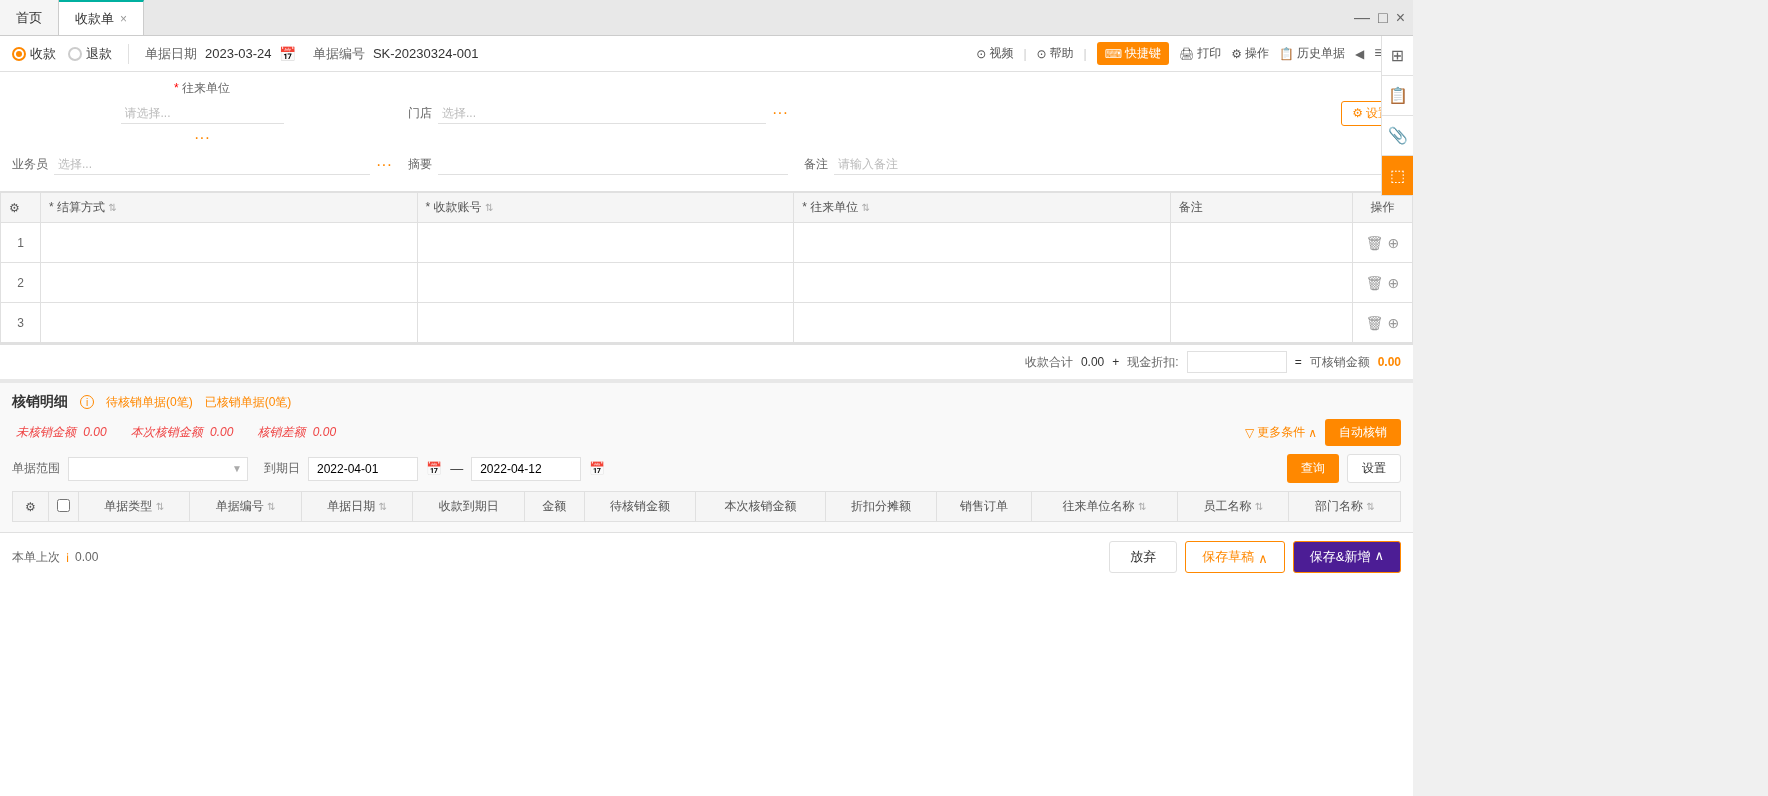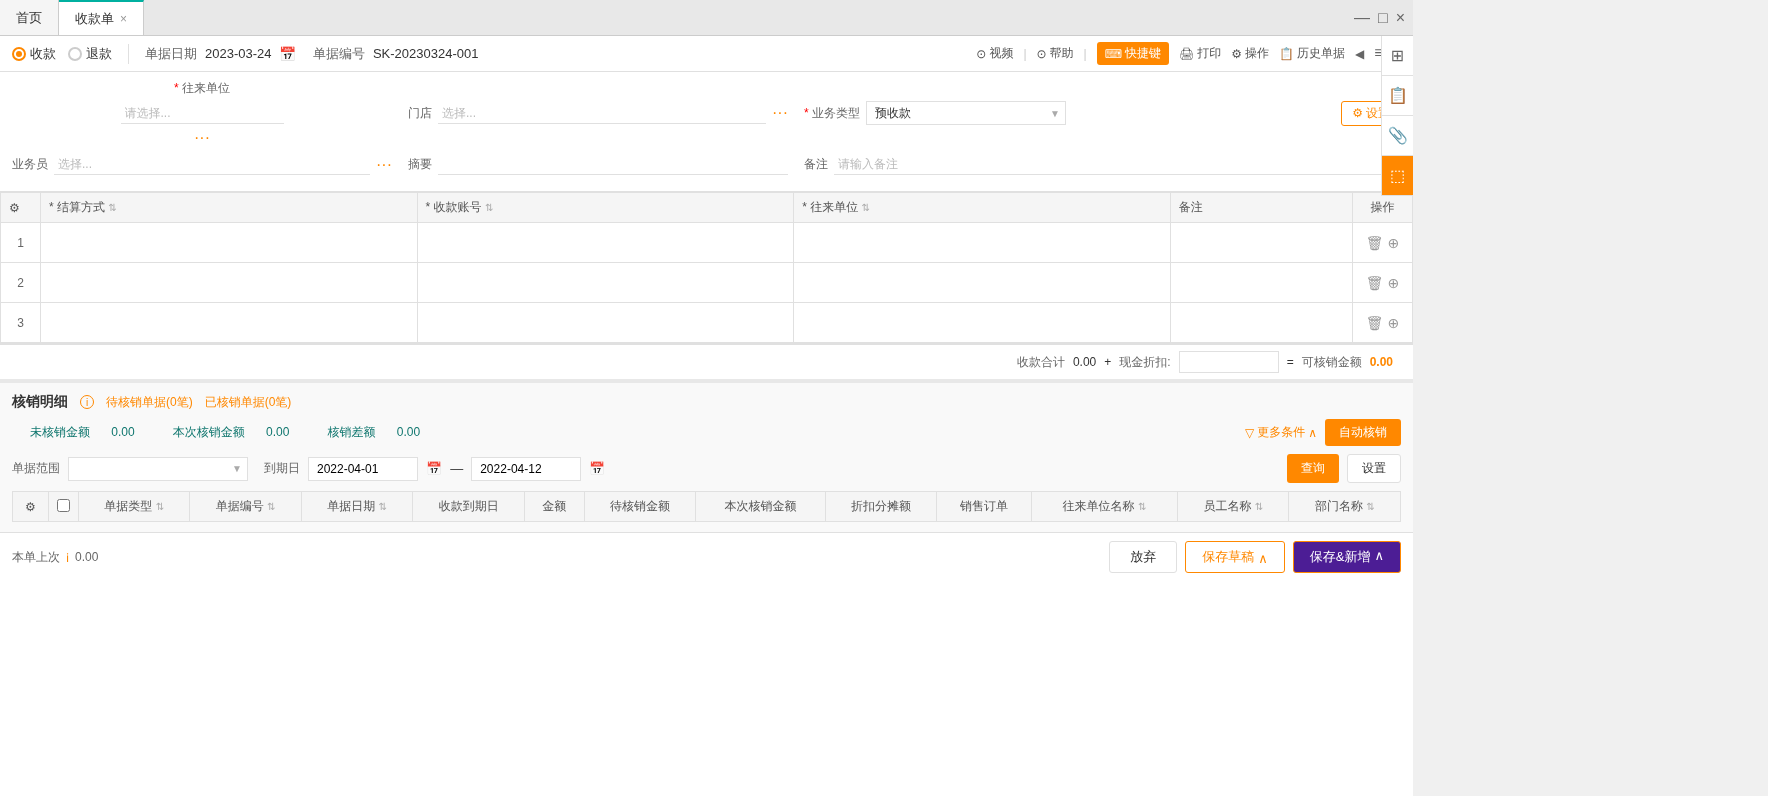--- a/index.html
+++ b/index.html
@@ -252,21 +252,21 @@
       text-align: center;
     }
     th.sortable { cursor: pointer; }
     th.sortable::after { content: ' ⇅'; font-size: 10px; color: #aaa; }
 
     
     .summary-row {
       display: flex;
       align-items: center;
       justify-content: flex-end;
-      padding: 6px 20px;
+      padding: 6px 12px;
       border-top: 1px solid #e0e0e0;
       background: #fff;
       gap: 8px;
       font-size: 12px;
     }
     .summary-row .sum-label { color: #666; }
     .summary-row .sum-value { color: #333; }
     .summary-row .sum-value.orange { color: #ff8800; font-weight: 600; }
     .summary-row input {
       border: 1px solid #e0e0e0;
@@ -315,21 +315,21 @@
       text-decoration: none;
     }
     .stats-row {
       display: flex;
       align-items: center;
       gap: 20px;
       margin-bottom: 8px;
       font-size: 12px;
     }
     .stats-row .stat-item { color: #666; }
-    .stats-row .stat-item span { color: #0f766e; margin-left: 18px; }
+    .stats-row .stat-item span { color: #ef4444; margin-left: 4px; font-style: italic; }
     .filter-row {
       display: flex;
       align-items: center;
       gap: 16px;
       margin-bottom: 8px;
     }
     .filter-actions {
       margin-left: auto;
       display: flex;
       align-items: center;
@@ -558,28 +558,20 @@
       <div class="form-row">
         <div class="form-field" style="max-width:380px;flex-direction:column;">
           <label class="required">往来单位</label>
           <input class="form-input" type="text" placeholder="请选择..." style="">
           <span class="more-btn">···</span>
         </div>
         <div class="form-field" style="max-width:380px;">
           <label>门店</label>
           <input class="form-input" type="text" placeholder="选择..." style="">
           <span class="more-btn">···</span>
-        </div>
-        <div class="form-field">
-          <label class="required">业务类型</label>
-          <div class="select-wrapper">
-            <select>
-              <option>预收款</option>
-            </select>
-          </div>
         </div>
         <button class="settings-btn">
           ⚙ <span>设置</span>
         </button>
       </div>
       <div class="form-row">
         <div class="form-field" style="max-width:380px;">
           <label>业务员</label>
           <input class="form-input" type="text" placeholder="选择..." style="">
           <span class="more-btn">···</span>

